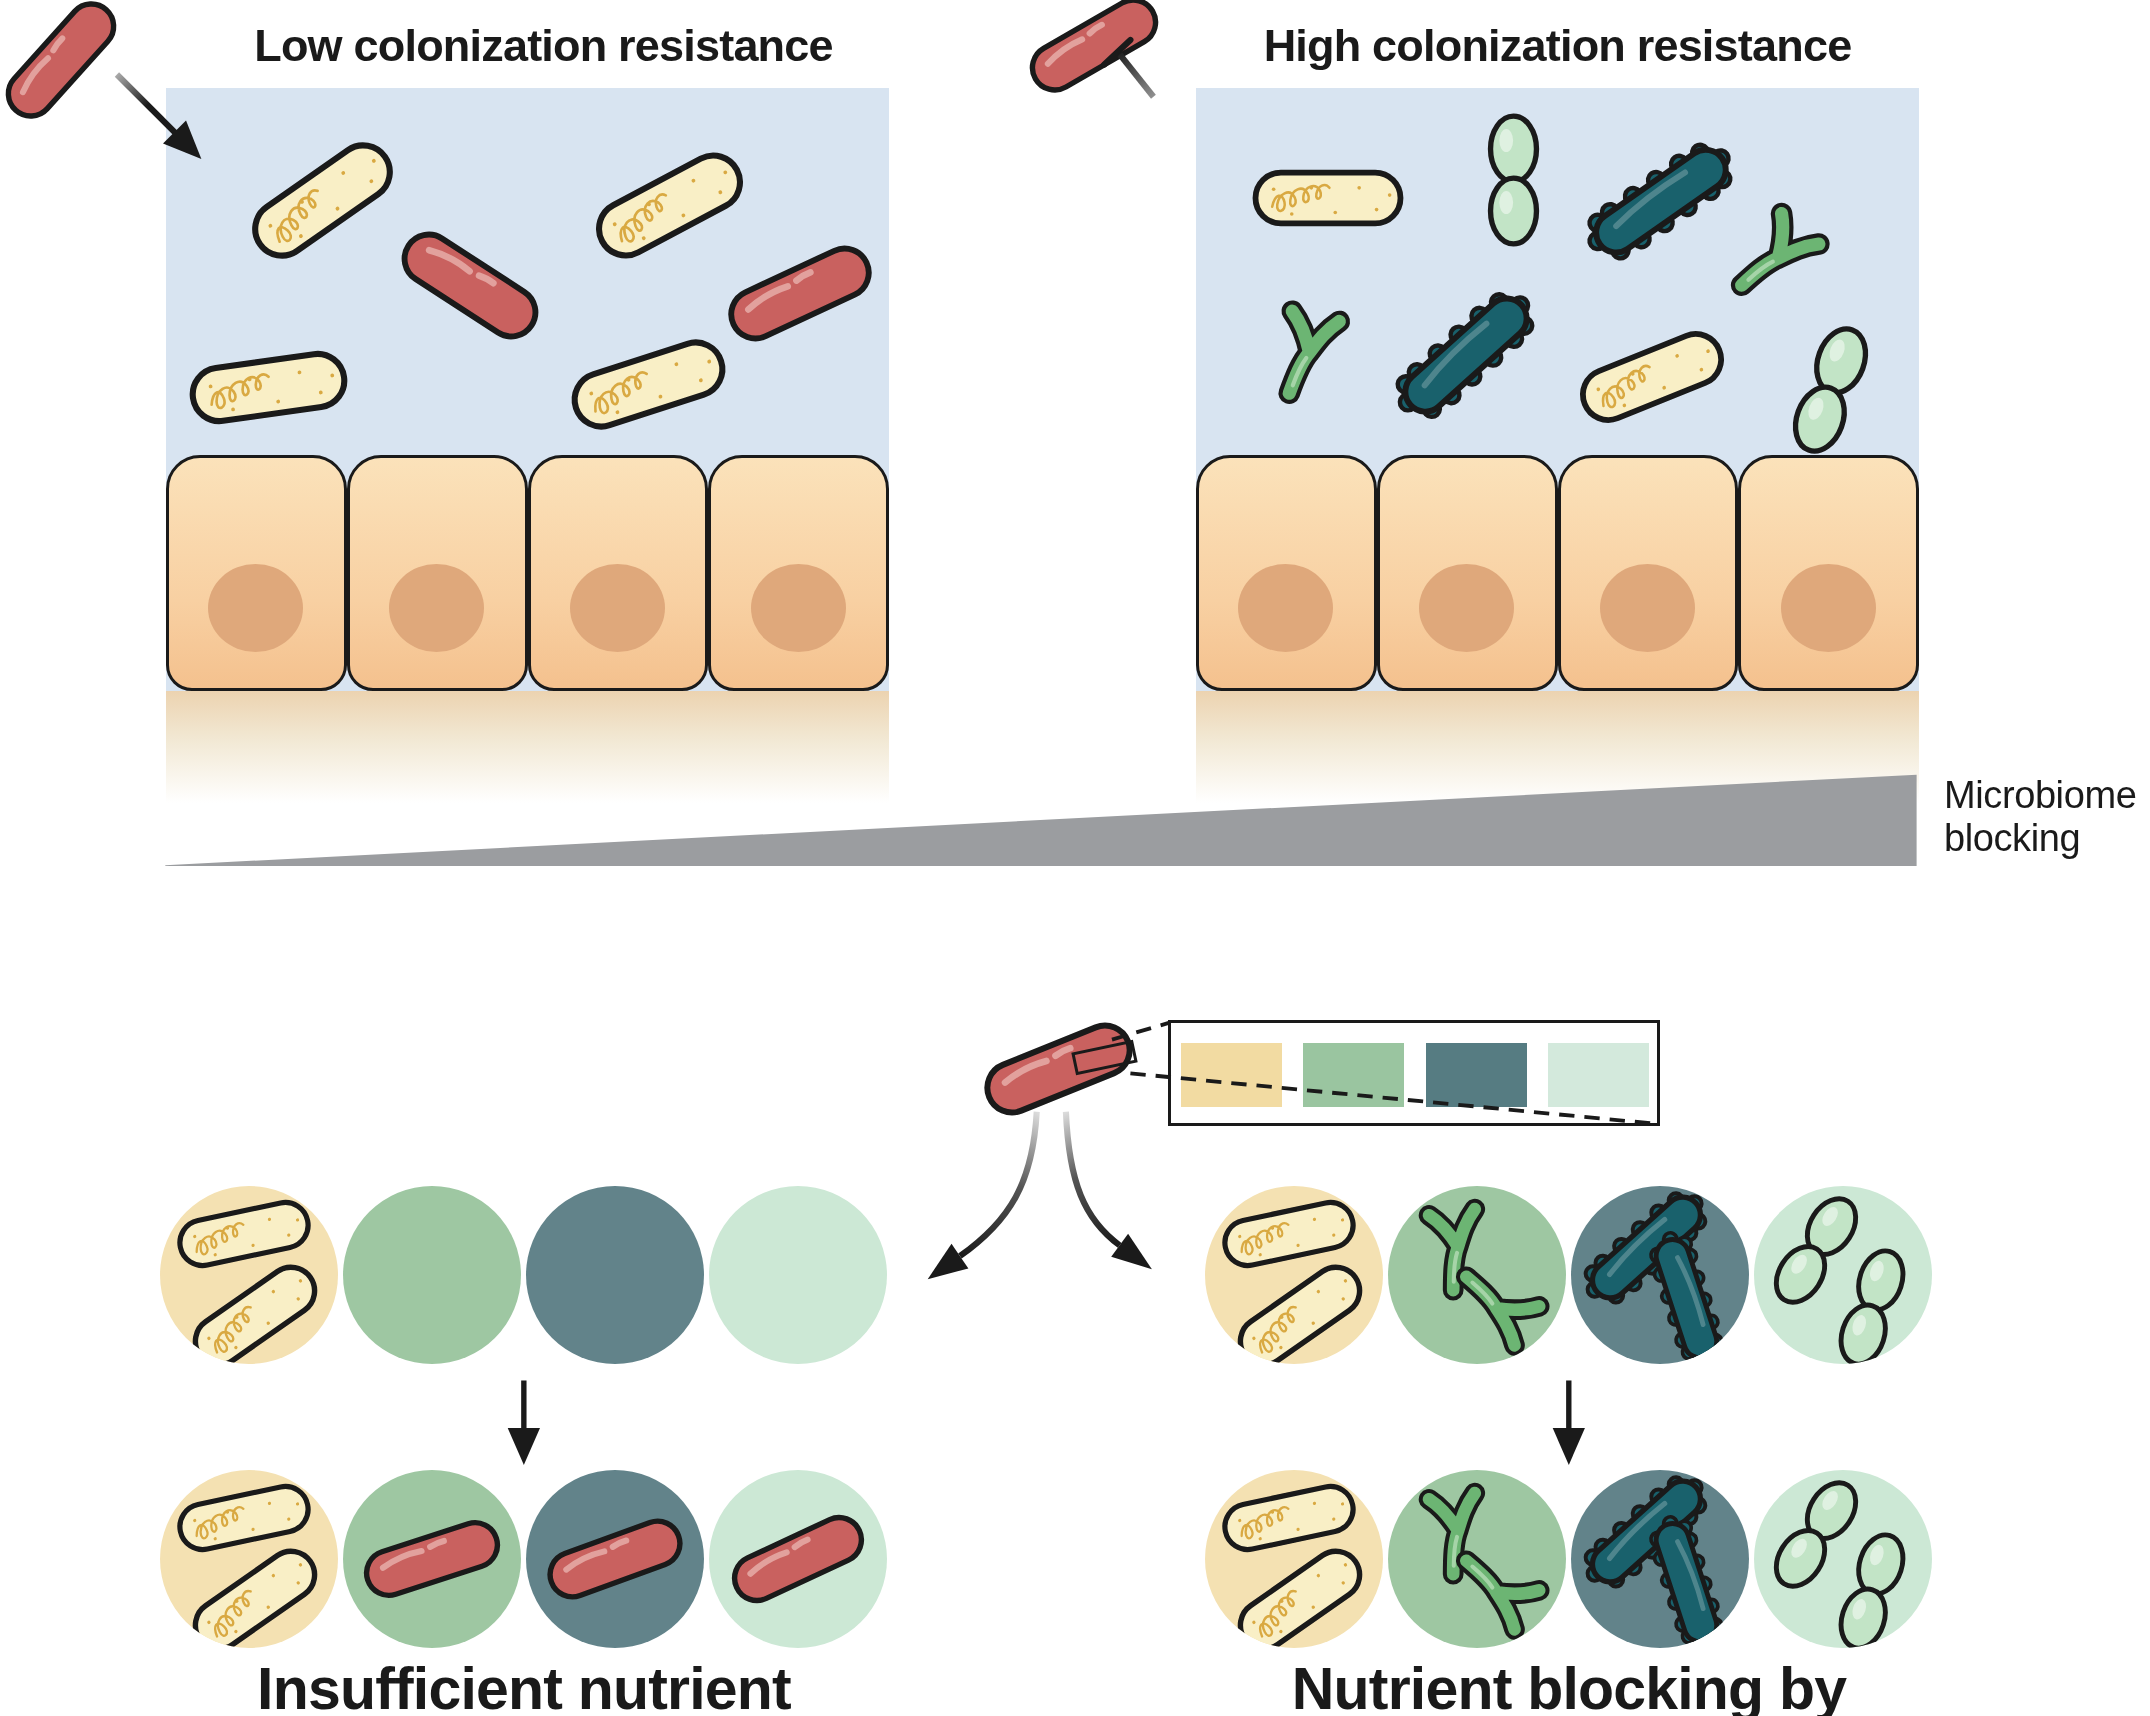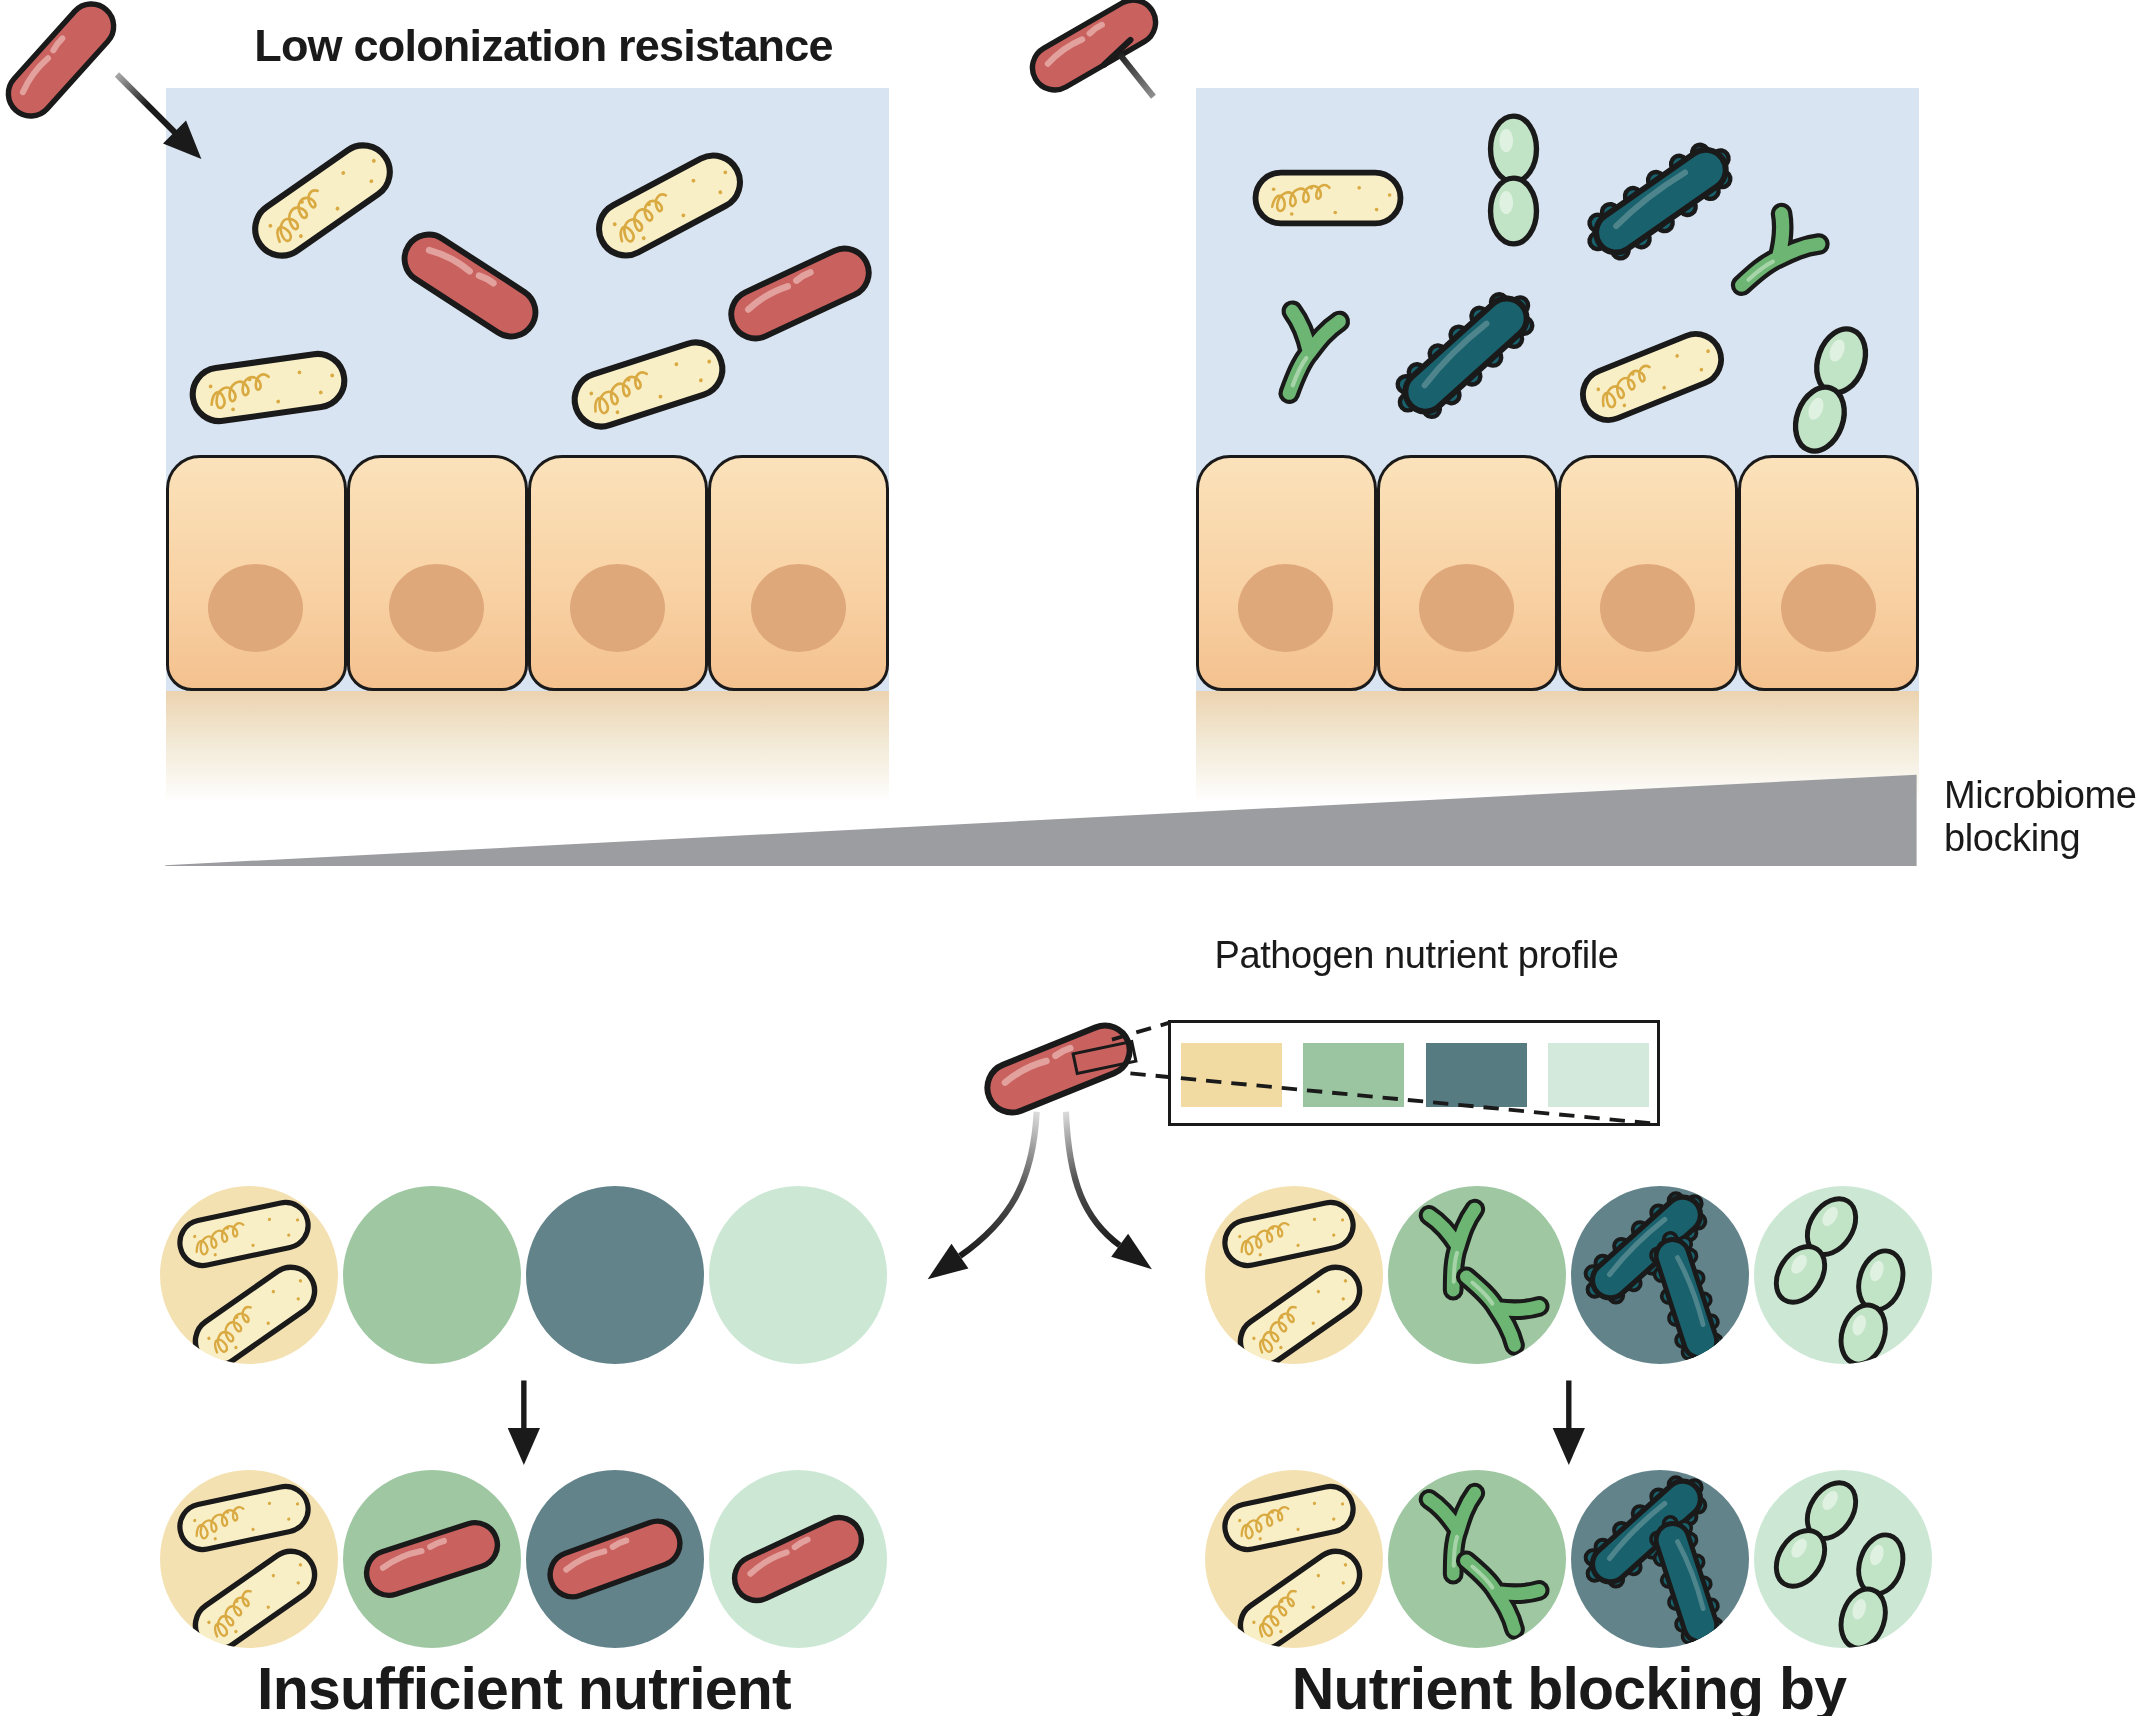--- a/index.html
+++ b/index.html
@@ -117,20 +117,21 @@
       <g id="sym-diplo">
         <ellipse class="d-cell" cx="47.5" cy="47" rx="30" ry="43"></ellipse>
         <ellipse class="d-cell" cx="47.5" cy="128" rx="30" ry="43"></ellipse>
         <ellipse class="d-hi" cx="38" cy="36" rx="9" ry="15"></ellipse>
         <ellipse class="d-hi" cx="38" cy="117" rx="9" ry="15"></ellipse>
       </g>
     </defs>
   </svg>
 
   <div class="panel-title" id="title-low">Low colonization resistance</div>
+  <div class="panel-title" id="title-high">High colonization resistance</div>
 
   <div class="panel" id="panel-low">
     <svg class="org" style="left:76px;top:82px;width:161px;height:61px;transform:rotate(-35deg)" viewBox="0 0 210 80">
         <use href="#sym-yellow-rod"></use>
       </svg>
     <svg class="org" style="left:423px;top:87px;width:161px;height:61px;transform:rotate(-28deg)" viewBox="0 0 210 80">
         <use href="#sym-yellow-rod"></use>
       </svg>
     <svg class="org" style="left:227px;top:169px;width:154px;height:57px;transform:rotate(33deg)" viewBox="0 0 210 76">
         <use href="#sym-red-rod"></use>
@@ -208,21 +209,20 @@
     </svg>
   <svg class="org" style="left:1023px;top:17.7px;width:142px;height:54px;transform:rotate(-30deg)" viewBox="0 0 210 76">
       <use href="#sym-red-rod"></use>
     </svg>
 
   <div class="label-reg" id="wedge-label">
     <div>Microbiome</div>
     <div>blocking</div>
   </div>
 
-  <div class="label-reg" id="profile-label">Pathogen nutrient profile</div>
 
   <div class="abs" id="profile-box">
     <div class="swatch" style="left: 10px; background: rgb(242, 219, 162);"></div>
     <div class="swatch" style="left: 132px; background: rgb(154, 197, 160);"></div>
     <div class="swatch" style="left: 255px; background: rgb(86, 124, 130);"></div>
     <div class="swatch" style="left: 377px; background: rgb(211, 233, 220);"></div>
   </div>
 
   <svg class="org" style="left:980px;top:1040px;width:157px;height:58px;transform:rotate(-22deg)" viewBox="0 0 210 76">
       <use href="#sym-red-rod"></use>

